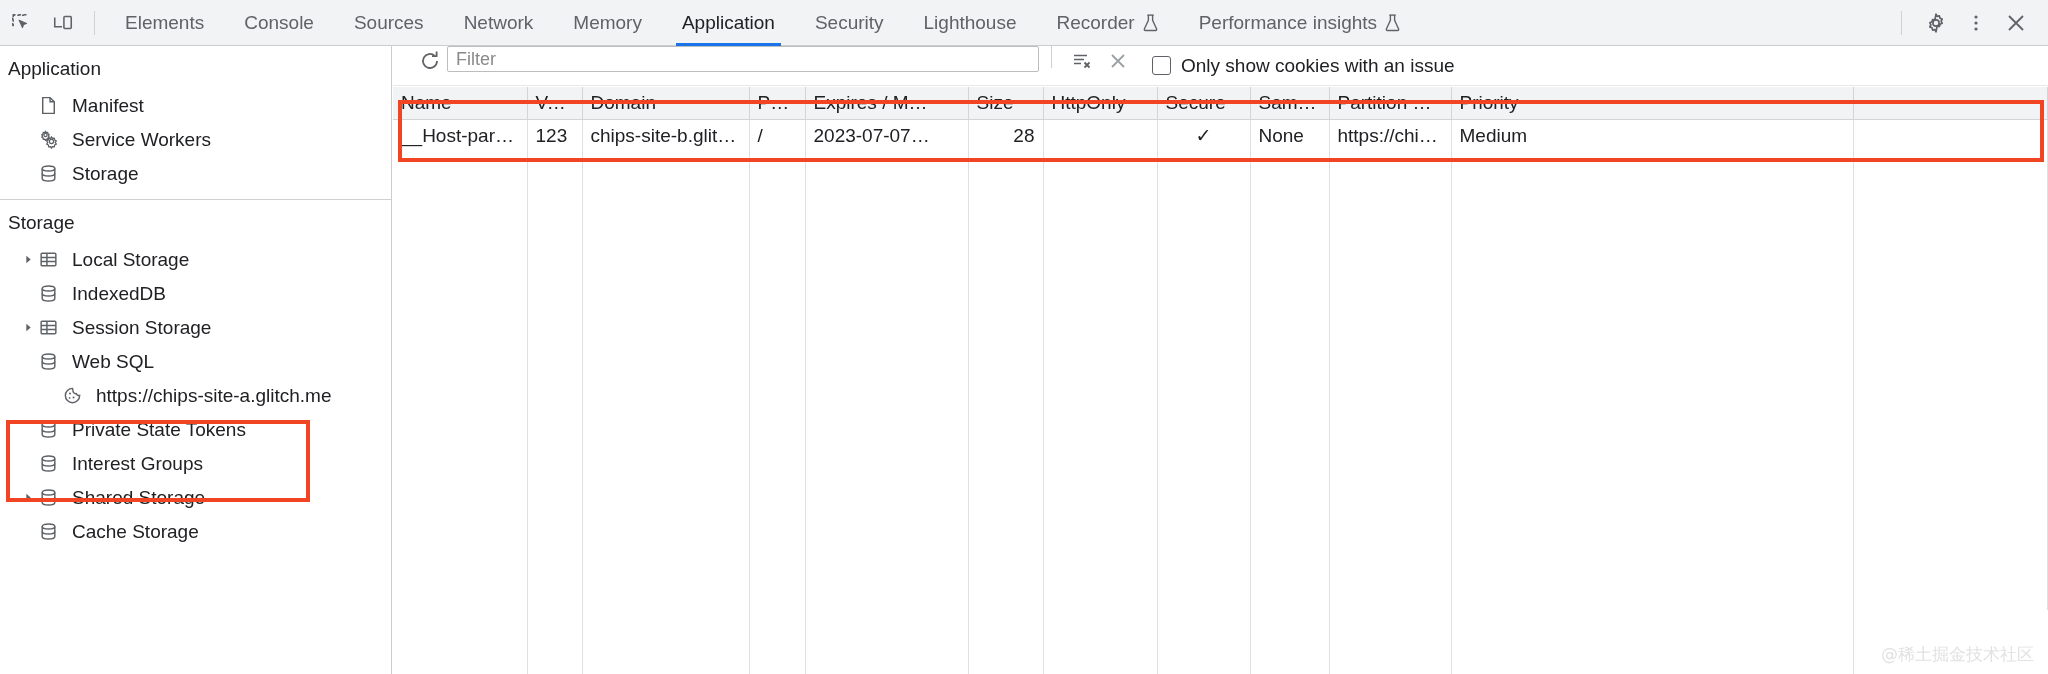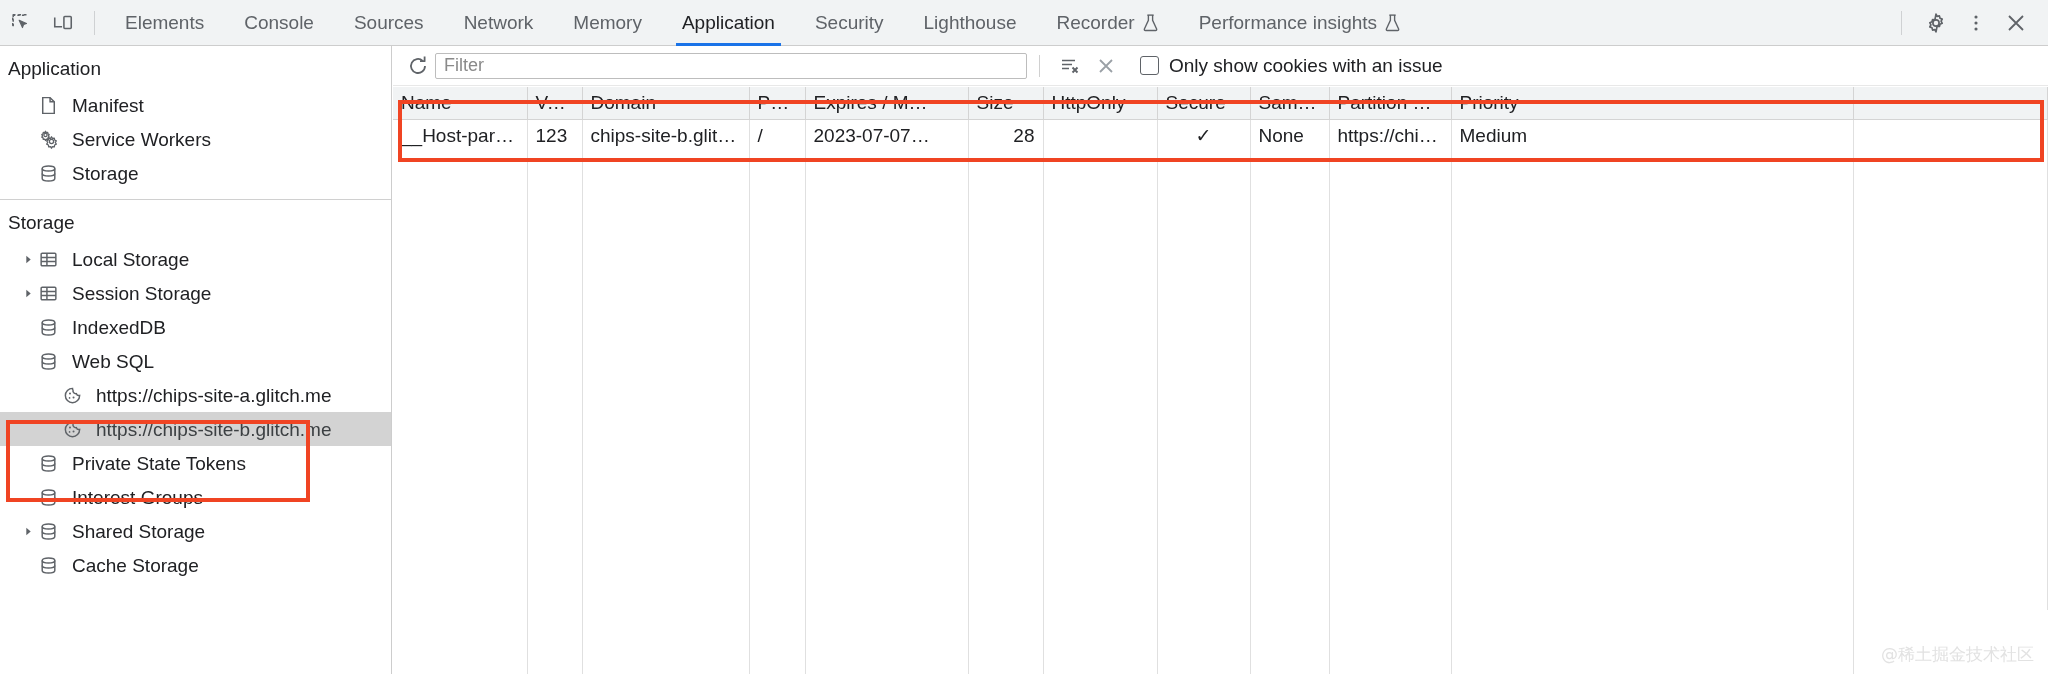--- a/index.html
+++ b/index.html
@@ -86,22 +86,22 @@
   }
   .side-label { line-height: 1; }
 
   
   .main {
     position: absolute; left: 393px; top: 46px; right: 0; bottom: 0;
     background: #ffffff;
   }
   .filterbar {
     position: relative;
-    height: 40px; display: flex; align-items: center;
-    padding: 0 8px;
+    height: 40px; display: flex; 
+    padding: 0 20px;
     background: #ffffff;
     border-bottom: 1px solid #e8e8e8;
   }
   .refresh-btn {
     width: 34px; height: 30px; display: flex; align-items: center; justify-content: center;
     color: #5f6368;
   }
   .filter-input {
     flex: 0 0 auto; width: 592px; height: 26px;
     border: 1px solid #bdbdbd; border-radius: 2px;
@@ -332,20 +332,32 @@
       <span class="side-icon">
         <svg width="21" height="21" viewBox="0 0 20 20" fill="none" stroke="#5f6368" stroke-width="1.4">
           <rect x="3" y="4" width="14" height="12" rx="1"></rect>
             <path d="M3 8h14M3 12h14M8.5 4v12"></path>
         </svg>
       </span>
       <span class="side-label">Local Storage</span>
     </div>
 
     <div class="side-item">
+      <span class="twisty empty"></span>
+      <span class="side-icon">
+        <svg width="21" height="21" viewBox="0 0 20 20" fill="none" stroke="#5f6368" stroke-width="1.4">
+          <ellipse cx="10" cy="5.2" rx="6" ry="2.4"></ellipse>
+          <path d="M4 5.2v9.6c0 1.3 2.7 2.4 6 2.4s6-1.1 6-2.4V5.2"></path>
+          <path d="M4 10c0 1.3 2.7 2.4 6 2.4s6-1.1 6-2.4"></path>
+        </svg>
+      </span>
+      <span class="side-label">IndexedDB</span>
+    </div>
+
+    <div class="side-item">
       <span class="twisty">
         <svg width="11" height="11" viewBox="0 0 10 10" fill="#5f6368">
             <path d="M3 1.5l4 3.5-4 3.5z"></path>
           </svg>
       </span>
       <span class="side-icon">
         <svg width="21" height="21" viewBox="0 0 20 20" fill="none" stroke="#5f6368" stroke-width="1.4">
           <rect x="3" y="4" width="14" height="12" rx="1"></rect>
             <path d="M3 8h14M3 12h14M8.5 4v12"></path>
         </svg>
@@ -355,59 +367,36 @@
 
     <div class="side-item">
       <span class="twisty empty"></span>
       <span class="side-icon">
         <svg width="21" height="21" viewBox="0 0 20 20" fill="none" stroke="#5f6368" stroke-width="1.4">
           <ellipse cx="10" cy="5.2" rx="6" ry="2.4"></ellipse>
           <path d="M4 5.2v9.6c0 1.3 2.7 2.4 6 2.4s6-1.1 6-2.4V5.2"></path>
           <path d="M4 10c0 1.3 2.7 2.4 6 2.4s6-1.1 6-2.4"></path>
         </svg>
       </span>
-      <span class="side-label">IndexedDB</span>
-    </div>
-
-    <div class="side-item">
-      <span class="twisty empty"></span>
-      <span class="side-icon">
-        <svg width="21" height="21" viewBox="0 0 20 20" fill="none" stroke="#5f6368" stroke-width="1.4">
-          <ellipse cx="10" cy="5.2" rx="6" ry="2.4"></ellipse>
-          <path d="M4 5.2v9.6c0 1.3 2.7 2.4 6 2.4s6-1.1 6-2.4V5.2"></path>
-          <path d="M4 10c0 1.3 2.7 2.4 6 2.4s6-1.1 6-2.4"></path>
-        </svg>
-      </span>
       <span class="side-label">Web SQL</span>
     </div>
 
 
     <div class="side-item sub">
       <span class="side-icon">
         <svg width="21" height="21" viewBox="0 0 20 20" fill="none" stroke="#5f6368" stroke-width="1.4">
           <path d="M10 3.2a6.8 6.8 0 1 0 6.8 6.8 2.6 2.6 0 0 1-3.1-1.8 2.7 2.7 0 0 1-3.2-3.3 2.3 2.3 0 0 1-.5-1.7z"></path>
           <circle cx="7.6" cy="8" r=".95" fill="#5f6368" stroke="none"></circle>
           <circle cx="11" cy="12" r=".95" fill="#5f6368" stroke="none"></circle>
           <circle cx="7.2" cy="12.3" r=".8" fill="#5f6368" stroke="none"></circle>
         </svg>
       </span>
       <span class="side-label">https://chips-site-a.glitch.me</span>
     </div>
 
-    <div class="side-item sub selected">
-      <span class="side-icon">
-        <svg width="21" height="21" viewBox="0 0 20 20" fill="none" stroke="#5f6368" stroke-width="1.4">
-          <path d="M10 3.2a6.8 6.8 0 1 0 6.8 6.8 2.6 2.6 0 0 1-3.1-1.8 2.7 2.7 0 0 1-3.2-3.3 2.3 2.3 0 0 1-.5-1.7z"></path>
-          <circle cx="7.6" cy="8" r=".95" fill="#5f6368" stroke="none"></circle>
-          <circle cx="11" cy="12" r=".95" fill="#5f6368" stroke="none"></circle>
-          <circle cx="7.2" cy="12.3" r=".8" fill="#5f6368" stroke="none"></circle>
-        </svg>
-      </span>
-      <span class="side-label">https://chips-site-b.glitch.me</span>
-    </div>
 
     <div class="side-item">
       <span class="twisty empty"></span>
       <span class="side-icon">
         <svg width="21" height="21" viewBox="0 0 20 20" fill="none" stroke="#5f6368" stroke-width="1.4">
           <ellipse cx="10" cy="5.2" rx="6" ry="2.4"></ellipse>
           <path d="M4 5.2v9.6c0 1.3 2.7 2.4 6 2.4s6-1.1 6-2.4V5.2"></path>
           <path d="M4 10c0 1.3 2.7 2.4 6 2.4s6-1.1 6-2.4"></path>
         </svg>
       </span>

